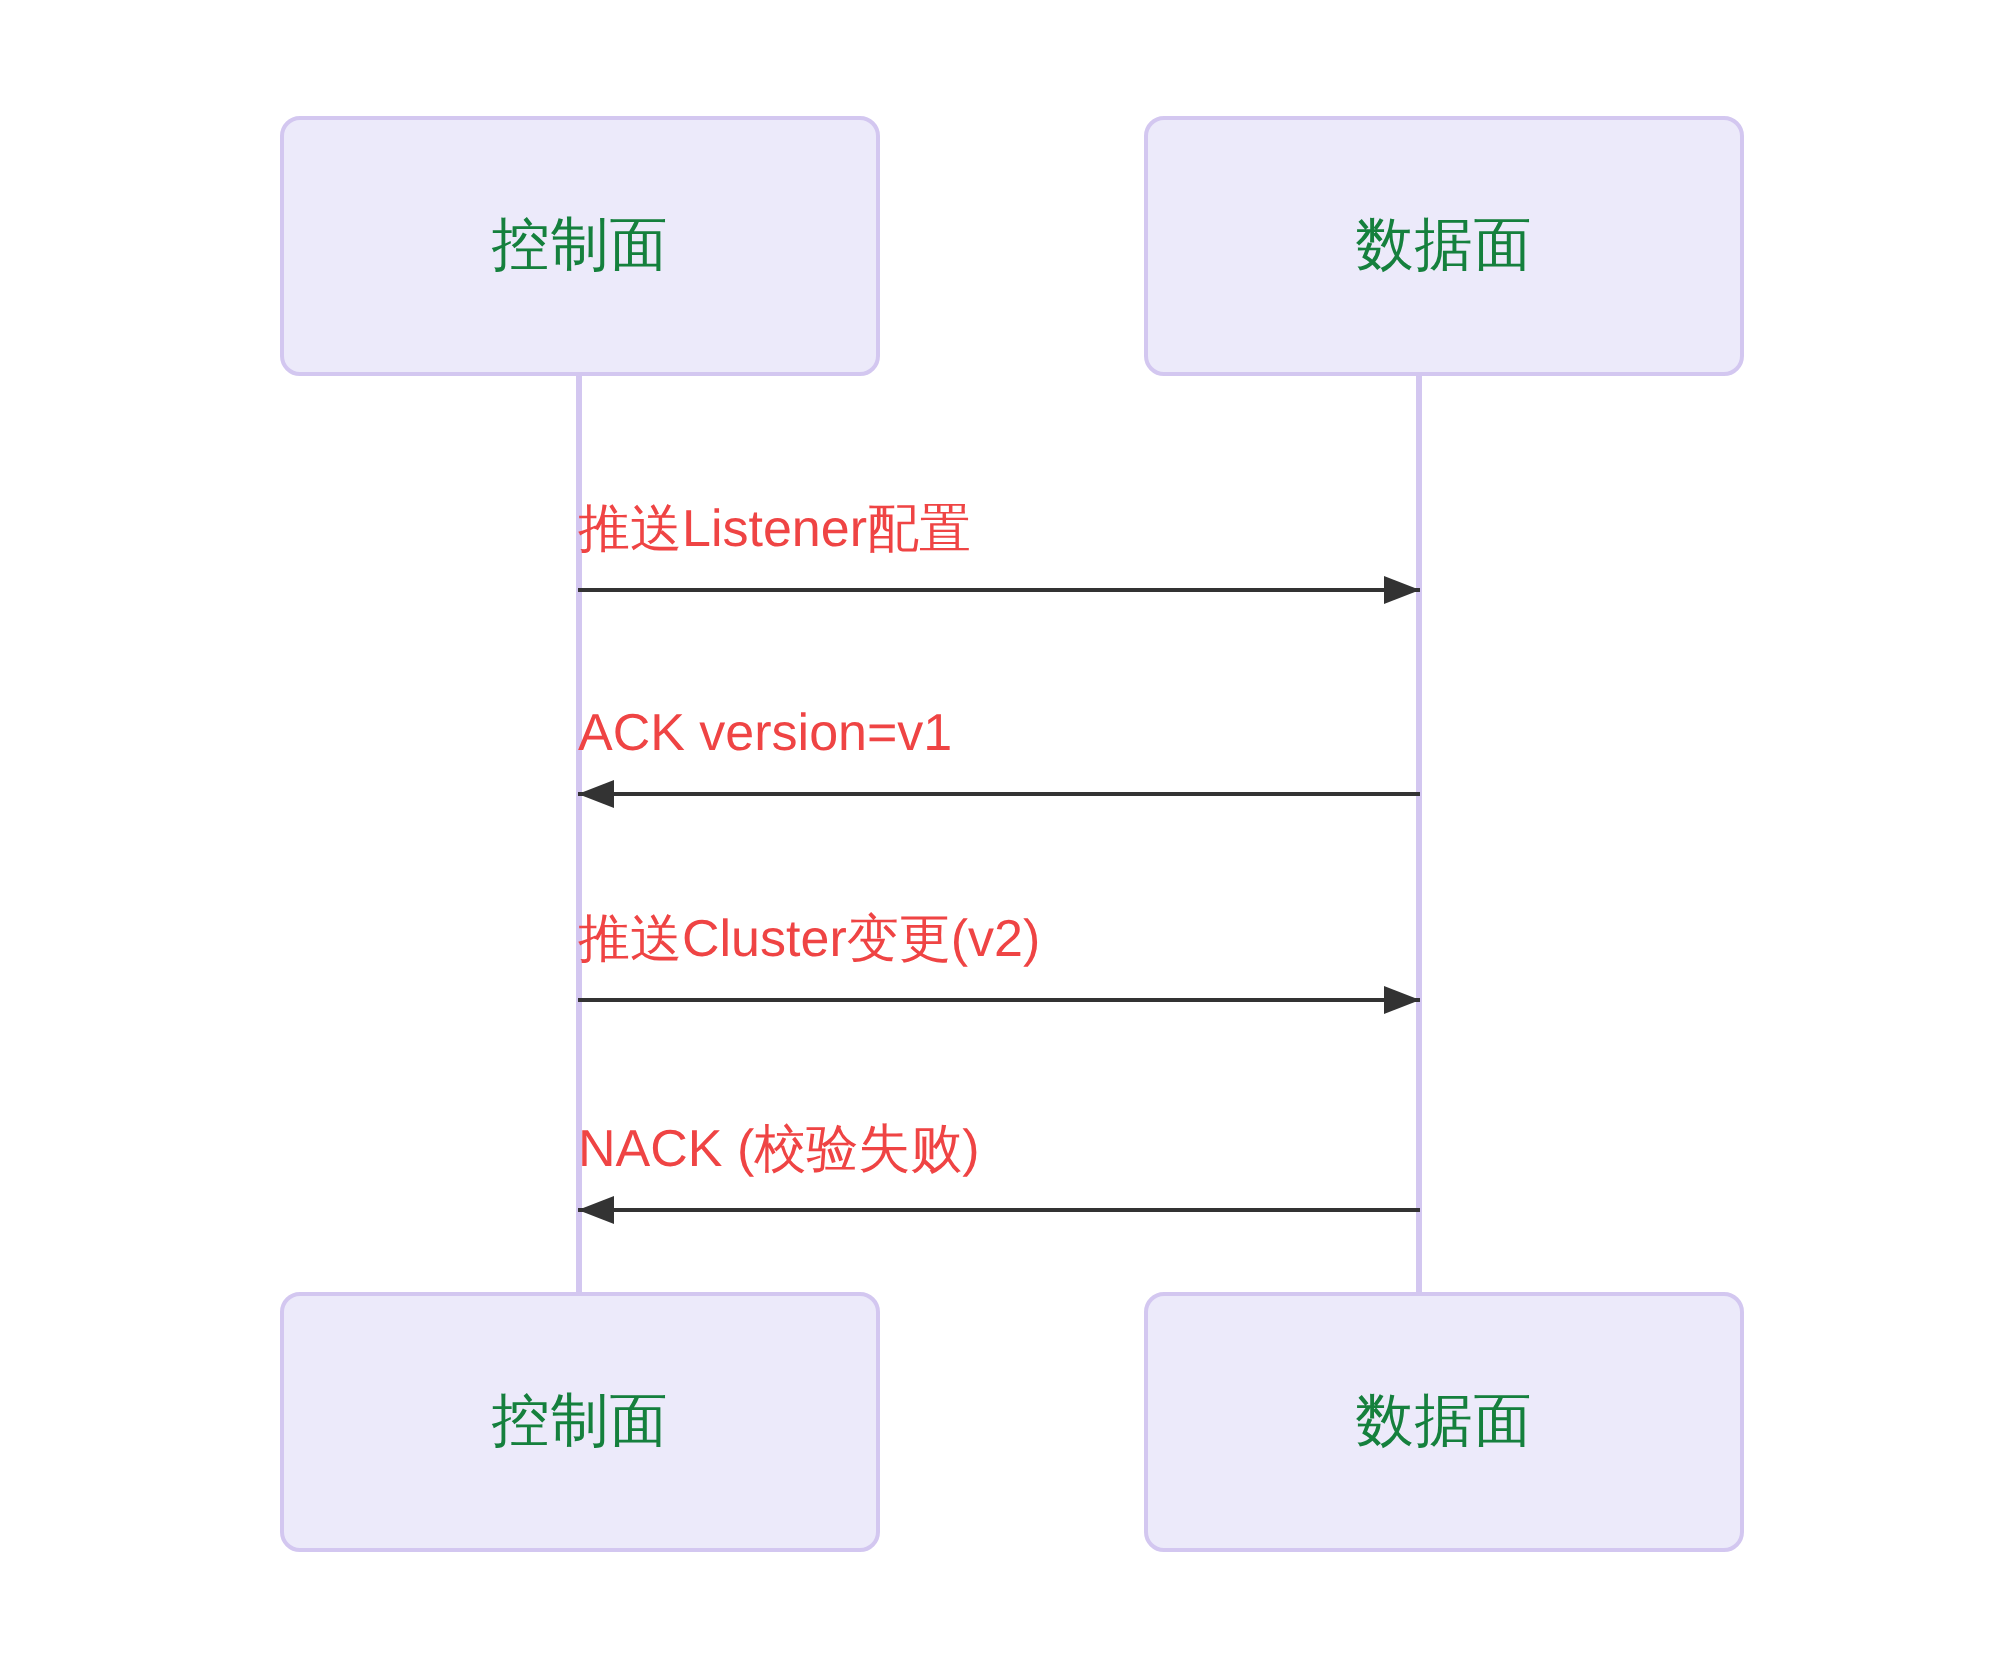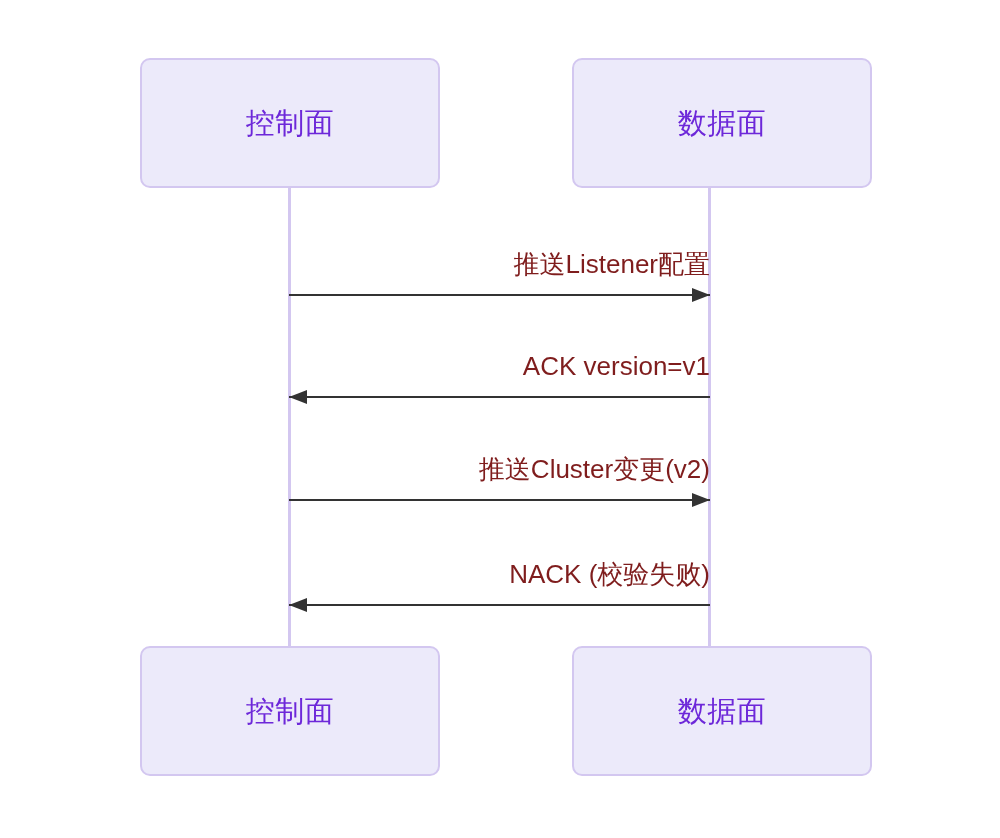--- a/index.html
+++ b/index.html
@@ -26,21 +26,21 @@
     background: #ECEAFA;
     border: 2px solid #D3C7F0;
     border-radius: 10px;
     display: flex;
     align-items: center;
     justify-content: center;
     z-index: 3;
   }
   .participant-label {
     font-size: 29px;
-    color: #6d28d9;
+    color: #15803d;
     line-height: 1;
     letter-spacing: 0.5px;
     white-space: nowrap;
   }
   .box-left  { left: 140px; }
   .box-right { left: 560px; margin-left: 12px; }
   .box-top    { top: 58px; }
   .box-bottom { top: 646px; }
 
   
@@ -85,23 +85,23 @@
   }
   .message.dir-left .msg-arrowhead {
     left: 0;
     border-right: 18px solid #333333;
   }
   .msg-label {
     position: absolute;
     left: 0;
     width: 421px;
     bottom: 14px;
-    text-align: right;
+    text-align: left;
     font-size: 26px;
-    color: #7f1d1d;
+    color: #ef4444;
     line-height: 1.2;
     white-space: nowrap;
   }
 </style>
 </head>
 <body>
 
 <div id="diagram-canvas">
 
   <div class="lifeline lifeline-left"></div>

